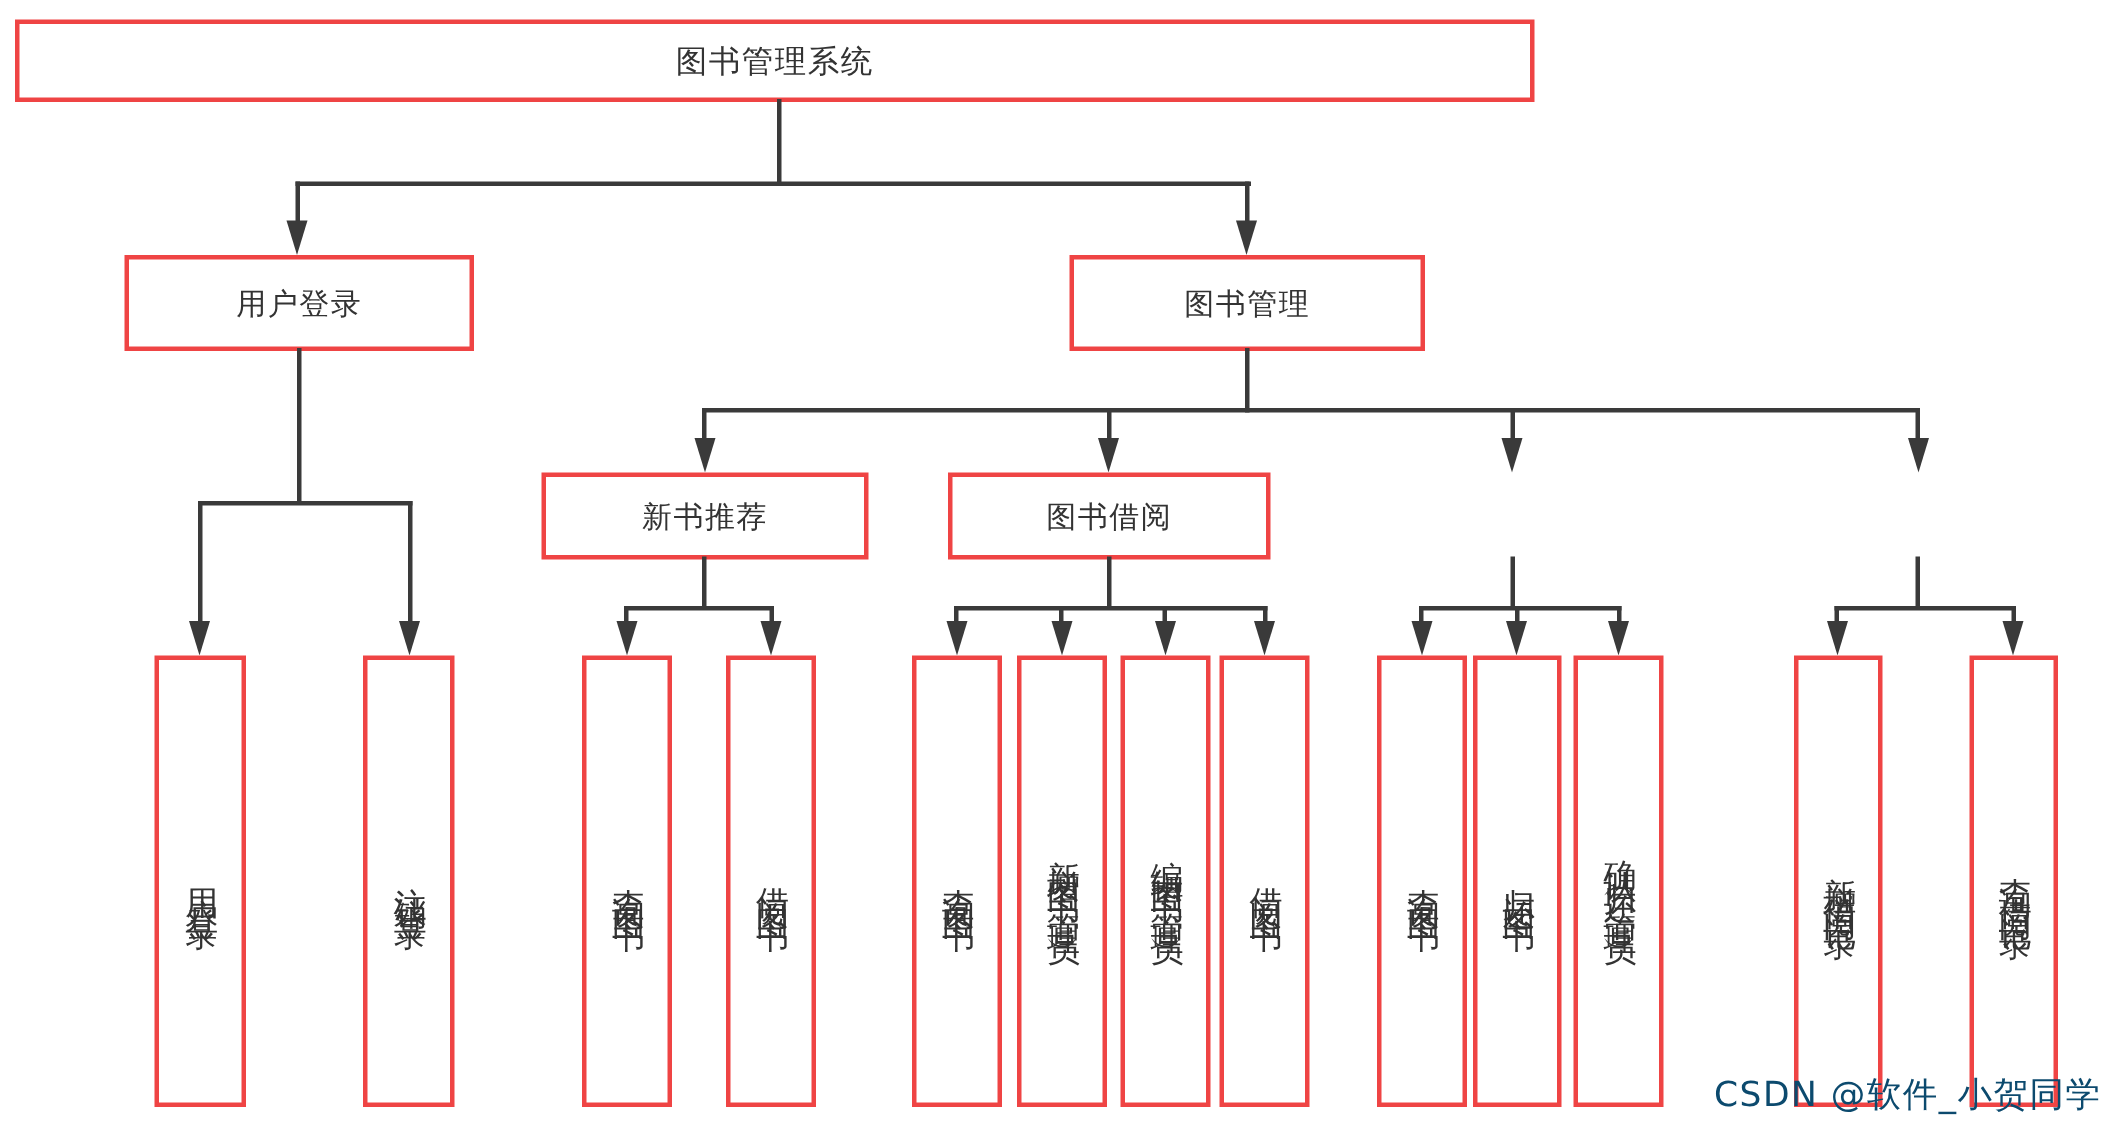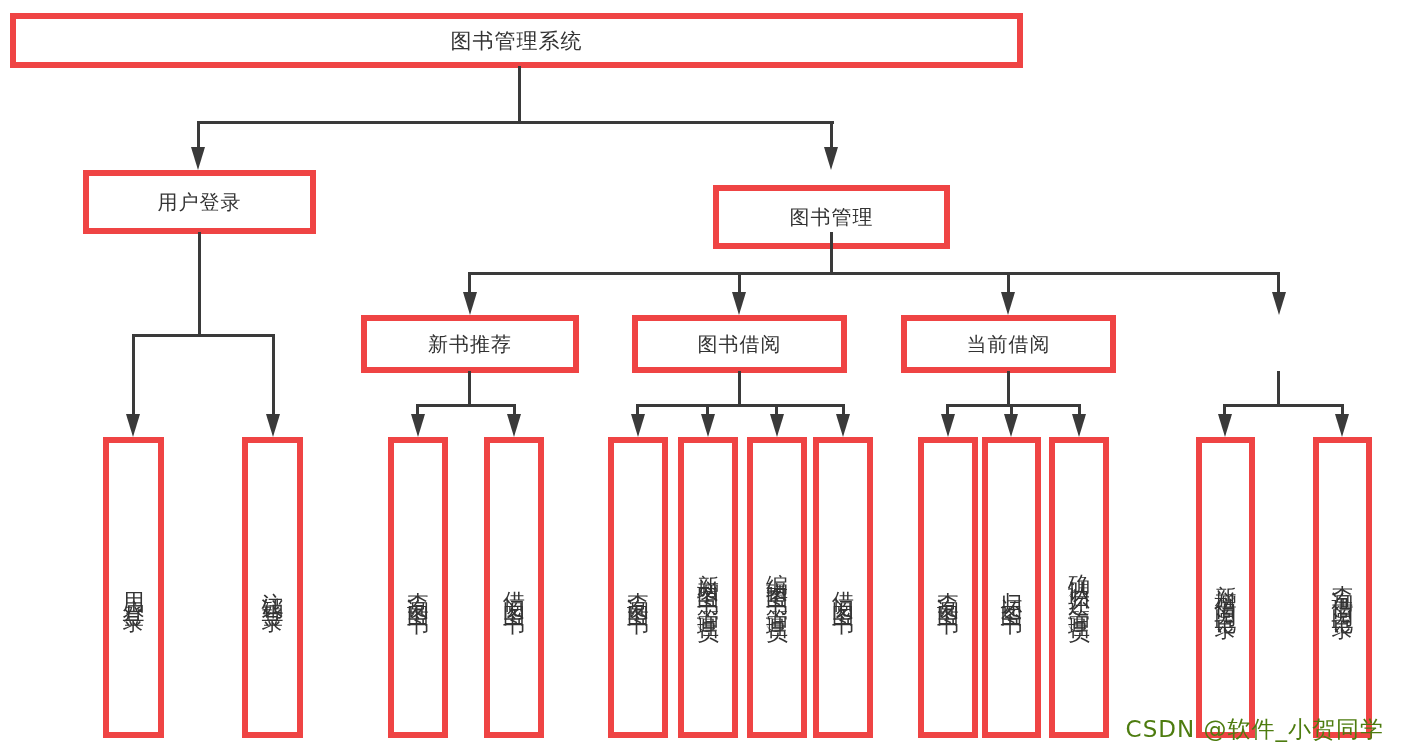--- a/index.html
+++ b/index.html
@@ -11,21 +11,21 @@
   .canvas {
     position: relative;
     width: 1405px;
     height: 747px;
     background: #ffffff;
     overflow: hidden;
   }
   .box {
     position: absolute;
     box-sizing: border-box;
-    border: 6px solid #ef4444;
+    border: 3px solid #ef4444;
     background: #ffffff;
     display: flex;
     align-items: center;
     justify-content: center;
     color: #333333;
   }
   .hbox span {
     font-size: 20px;
     letter-spacing: 1px;
     white-space: nowrap;
@@ -47,24 +47,24 @@
   .arrow {
     position: absolute;
     width: 0;
     height: 0;
     border-left: 7px solid transparent;
     border-right: 7px solid transparent;
     border-top: 23px solid #3a3a3a;
   }
   .watermark {
     position: absolute;
-    right: 21px;
+    right: 4px;
     bottom: 2px;
     font-size: 23px;
-    color: #4d7c0f;
+    color: #0c4a6e;
     letter-spacing: 1px;
     white-space: nowrap;
   }
 </style>
 </head>
 <body>
 
 <div class="canvas">
 
   <div class="box hbox root-box" style="left:10px; top:13px; width:1013px; height:55px;">
@@ -74,21 +74,21 @@
   <div class="line vline" style="left:518px; top:66px; height:57px;"></div>
   <div class="line hline" style="left:197px; top:121px; width:637px;"></div>
   <div class="line vline" style="left:197px; top:121px; height:29px;"></div>
   <div class="arrow" style="left:191px; top:147px;"></div>
   <div class="line vline" style="left:830px; top:121px; height:29px;"></div>
   <div class="arrow" style="left:824px; top:147px;"></div>
 
   <div class="box hbox" style="left:83px; top:170px; width:233px; height:64px;">
     <span>用户登录</span>
   </div>
-  <div class="box hbox" style="left:713px; top:170px; width:237px; height:64px;margin-top:15px;">
+  <div class="box hbox" style="left:713px; top:170px; width:237px; height:64px;">
     <span>图书管理</span>
   </div>
 
   <div class="line vline" style="left:198px; top:232px; height:104px;"></div>
   <div class="line hline" style="left:132px; top:334px; width:143px;"></div>
   <div class="line vline" style="left:132px; top:334px; height:82px;"></div>
   <div class="arrow" style="left:126px; top:414px;"></div>
   <div class="line vline" style="left:272px; top:334px; height:82px;"></div>
   <div class="arrow" style="left:266px; top:414px;"></div>
 
@@ -101,23 +101,20 @@
   <div class="line vline" style="left:1007px; top:272px; height:22px;"></div>
   <div class="arrow" style="left:1001px; top:292px;"></div>
   <div class="line vline" style="left:1277px; top:272px; height:22px;"></div>
   <div class="arrow" style="left:1272px; top:292px;"></div>
 
   <div class="box hbox" style="left:632px; top:315px; width:215px; height:58px;">
     <span>图书借阅</span>
   </div>
   <div class="box hbox" style="left:361px; top:315px; width:218px; height:58px;">
     <span>新书推荐</span>
-  </div>
-  <div class="box hbox" style="left:901px; top:315px; width:215px; height:58px;">
-    <span>当前借阅</span>
   </div>
 
   <div class="line vline" style="left:468px; top:371px; height:35px;"></div>
   <div class="line hline" style="left:416px; top:404px; width:100px;"></div>
   <div class="line vline" style="left:416px; top:404px; height:12px;"></div>
   <div class="arrow" style="left:411px; top:414px;"></div>
   <div class="line vline" style="left:513px; top:404px; height:12px;"></div>
   <div class="arrow" style="left:507px; top:414px;"></div>
 
   <div class="line vline" style="left:738px; top:371px; height:35px;"></div>

